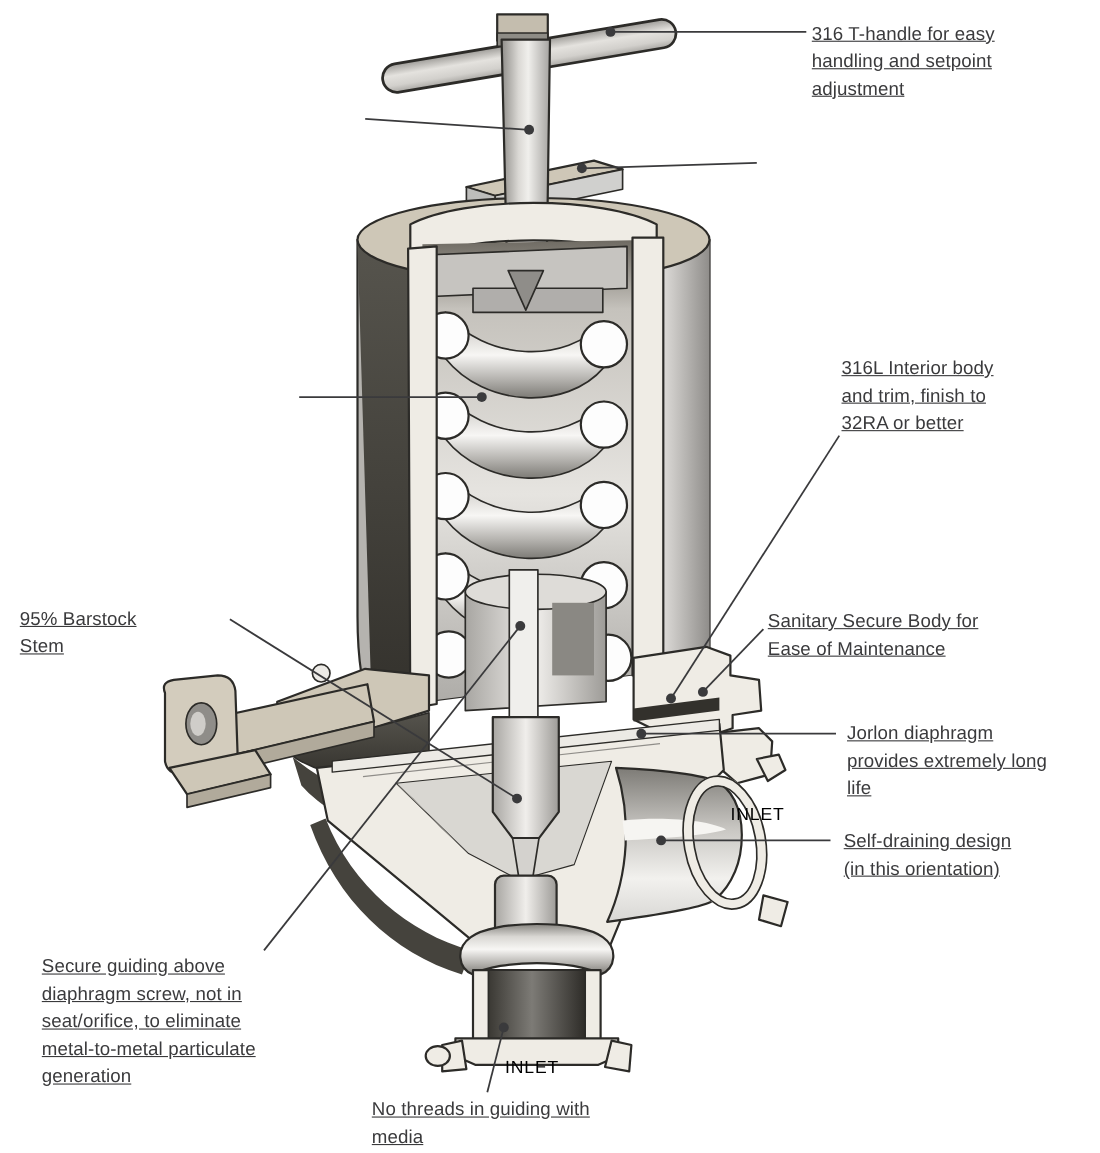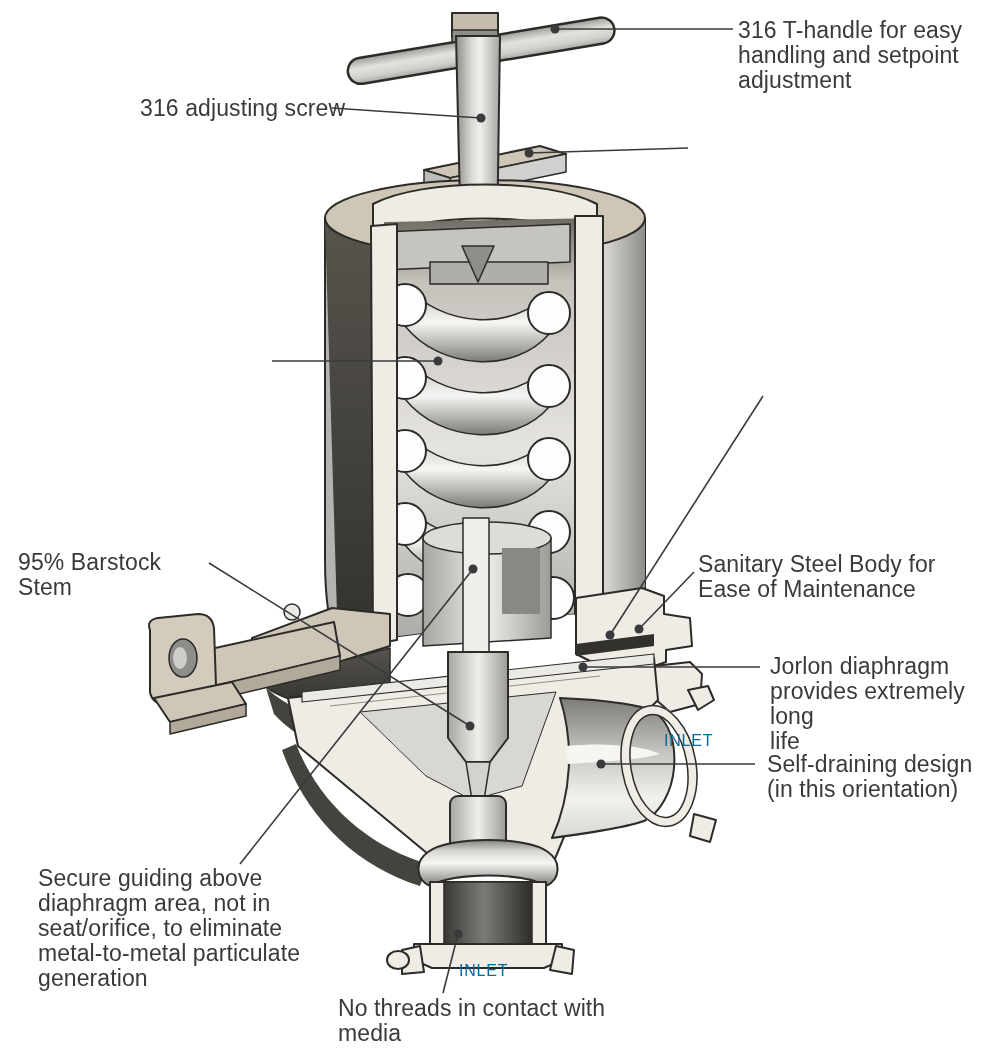--- a/index.html
+++ b/index.html
@@ -5,23 +5,23 @@
   :root{
     --ink:#3A3A3C; --outline:#2C2B28; --background:#FFFFFF;
     --cut-face:#EFECE5; --top-face:#CEC7B7; --dark-surface:#45433D;
     --metal-light:#E8E7E4; --metal-mid:#B5B3AF;
   }
   html,body{margin:0;padding:0;}
   body{width:1000px;height:1048px;background:var(--background);position:relative;overflow:hidden;
        font-family:"Liberation Sans",sans-serif;}
   .stage{position:absolute;inset:0;width:1000px;height:1048px;}
   svg{position:absolute;left:0;top:0;}
-  .callout{position:absolute;font-size:23px;line-height:25px;color:var(--ink);
-           white-space:pre-line;letter-spacing:.1px;}
-  .port{position:absolute;font-size:16px;line-height:20px;color:#0369a1;letter-spacing:.8px;}
+  .callout{position:absolute;font-size:17px;line-height:25px;color:var(--ink);
+           white-space:pre-line;letter-spacing:.1px;text-decoration:underline;}
+  .port{position:absolute;font-size:16px;line-height:20px;color:#000000;letter-spacing:.8px;}
   
   .cut{fill:var(--cut-face);stroke:var(--outline);stroke-width:2;stroke-linejoin:round;}
   .beige{fill:var(--top-face);stroke:var(--outline);stroke-width:2;stroke-linejoin:round;}
   .beige2{fill:#B1AA9B;stroke:var(--outline);stroke-width:1.5;stroke-linejoin:round;}
   .dark{fill:var(--dark-surface);}
   .ln{stroke:var(--ink);stroke-width:1.6;fill:none;}
   .dot{fill:var(--ink);}
   .ol{stroke:var(--outline);stroke-linejoin:round;}
 </style>
 </head>
@@ -226,34 +226,36 @@
     <line class="ln" x1="240" y1="864" x2="473" y2="569"></line>          
         <circle class="dot" cx="473" cy="569" r="4.5"></circle>
     <line class="ln" x1="443" y1="993" x2="458" y2="934"></line>          
         <circle class="dot" cx="458" cy="934" r="4.5"></circle>
   </g>
 </svg>
 
 <div class="callout" style="left:738px;top:18px">316 T-handle for easy
 handling and setpoint
 adjustment</div>
-<div class="callout" style="left:140px;top:96px">316 adjusting screw</div>
+<div class="callout" style="left:765px;top:322px">316L Interior body
+and trim, finish to
+32RA or better</div>
 <div class="callout" style="left:18px;top:550px">95% Barstock
 Stem</div>
-<div class="callout" style="left:698px;top:552px">Sanitary Steel Body for
+<div class="callout" style="left:698px;top:552px">Sanitary Secure Body for
 Ease of Maintenance</div>
 <div class="callout" style="left:770px;top:654px">Jorlon diaphragm
 provides extremely long
 life</div>
 <div class="callout" style="left:767px;top:752px">Self-draining design
 (in this orientation)</div>
 <div class="callout" style="left:38px;top:866px">Secure guiding above
-diaphragm area, not in
+diaphragm screw, not in
 seat/orifice, to eliminate
 metal-to-metal particulate
 generation</div>
-<div class="callout" style="left:338px;top:996px">No threads in contact with
+<div class="callout" style="left:338px;top:996px">No threads in guiding with
 media</div>
 
 <div class="port" style="left:664px;top:731px">INLET</div>
 <div class="port" style="left:459px;top:961px">INLET</div>
 
 </div>
 
 </body></html>

